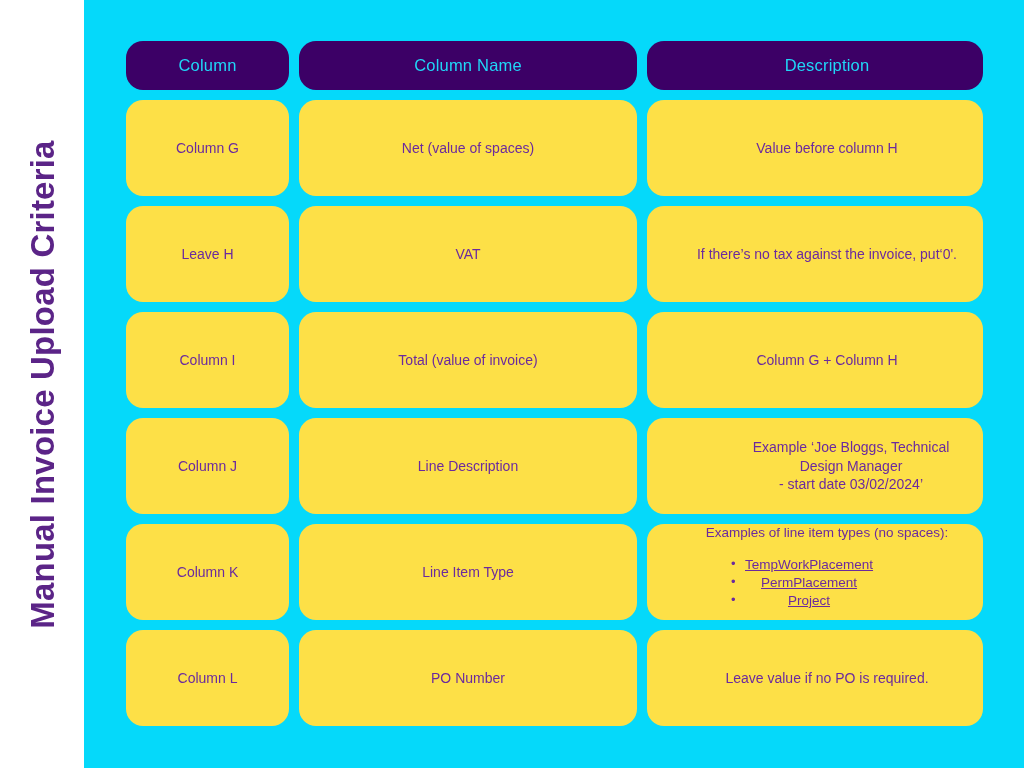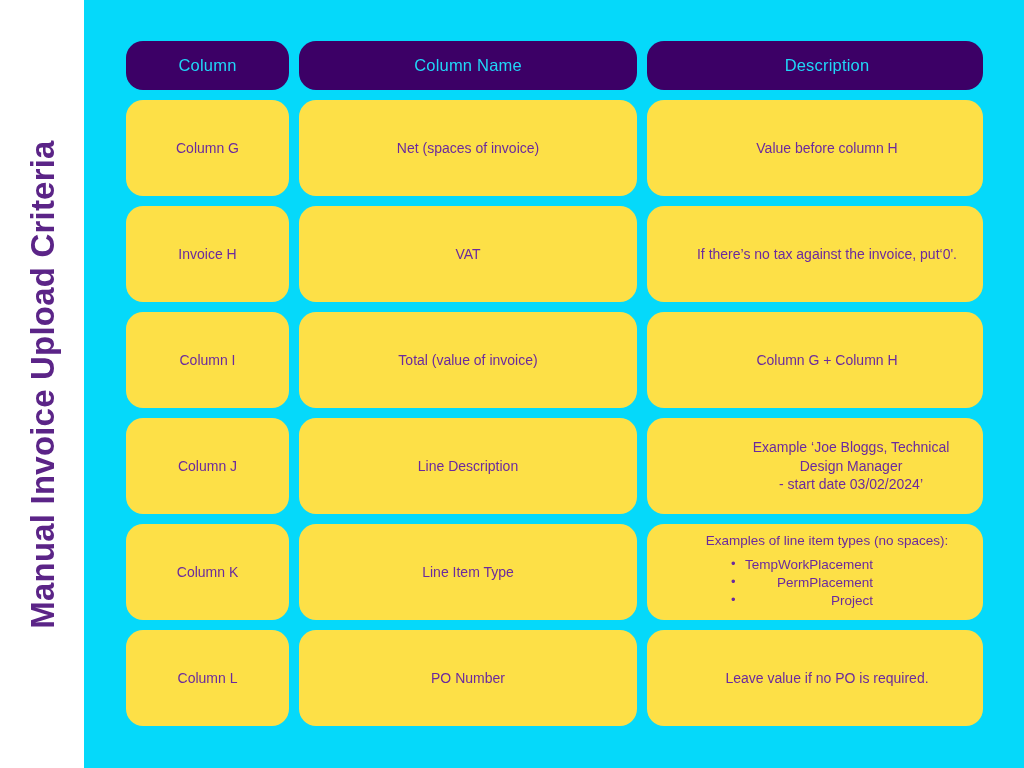--- a/index.html
+++ b/index.html
@@ -117,26 +117,27 @@
     justify-content: center;
     padding-top: 8px;
   }
   .bullet-head {
     font-size: 13.5px;
     color: #6B2A9E;
     text-align: center;
     margin-bottom: 2px;
   }
   .bullet-list {
-    margin: 4px;
+    margin: 12px;
     padding: 0 0 0 34px;
     list-style: none;
     align-self: flex-start;
     margin-left: 28px;
-    text-align: right;
+    text-align: center;
+    text-decoration: underline;
   }
   .bullet-list li {
     position: relative;
     font-size: 13.5px;
     color: #6B2A9E;
     line-height: 1.33;
     padding-left: 0;
   }
   .bullet-list li::before {
     content: "\2022";
@@ -162,26 +163,26 @@
     <div id="table">
 
       <div class="row head-row">
         <div class="cell col-1">Column</div>
         <div class="cell col-2">Column Name</div>
         <div class="cell col-3">Description</div>
       </div>
 
       <div class="row body-row">
         <div class="cell col-1">Column G</div>
-        <div class="cell col-2">Net (spaces of invoice)</div>
+        <div class="cell col-2">Net (value of spaces)</div>
         <div class="cell col-3">Value before column H</div>
       </div>
 
       <div class="row body-row">
-        <div class="cell col-1">Invoice H</div>
+        <div class="cell col-1">Leave H</div>
         <div class="cell col-2">VAT</div>
         <div class="cell col-3">If there’s no tax against the invoice, put‘0'.</div>
       </div>
 
       <div class="row body-row">
         <div class="cell col-1">Column I</div>
         <div class="cell col-2">Total (value of invoice)</div>
         <div class="cell col-3">Column G + Column H</div>
       </div>
 

